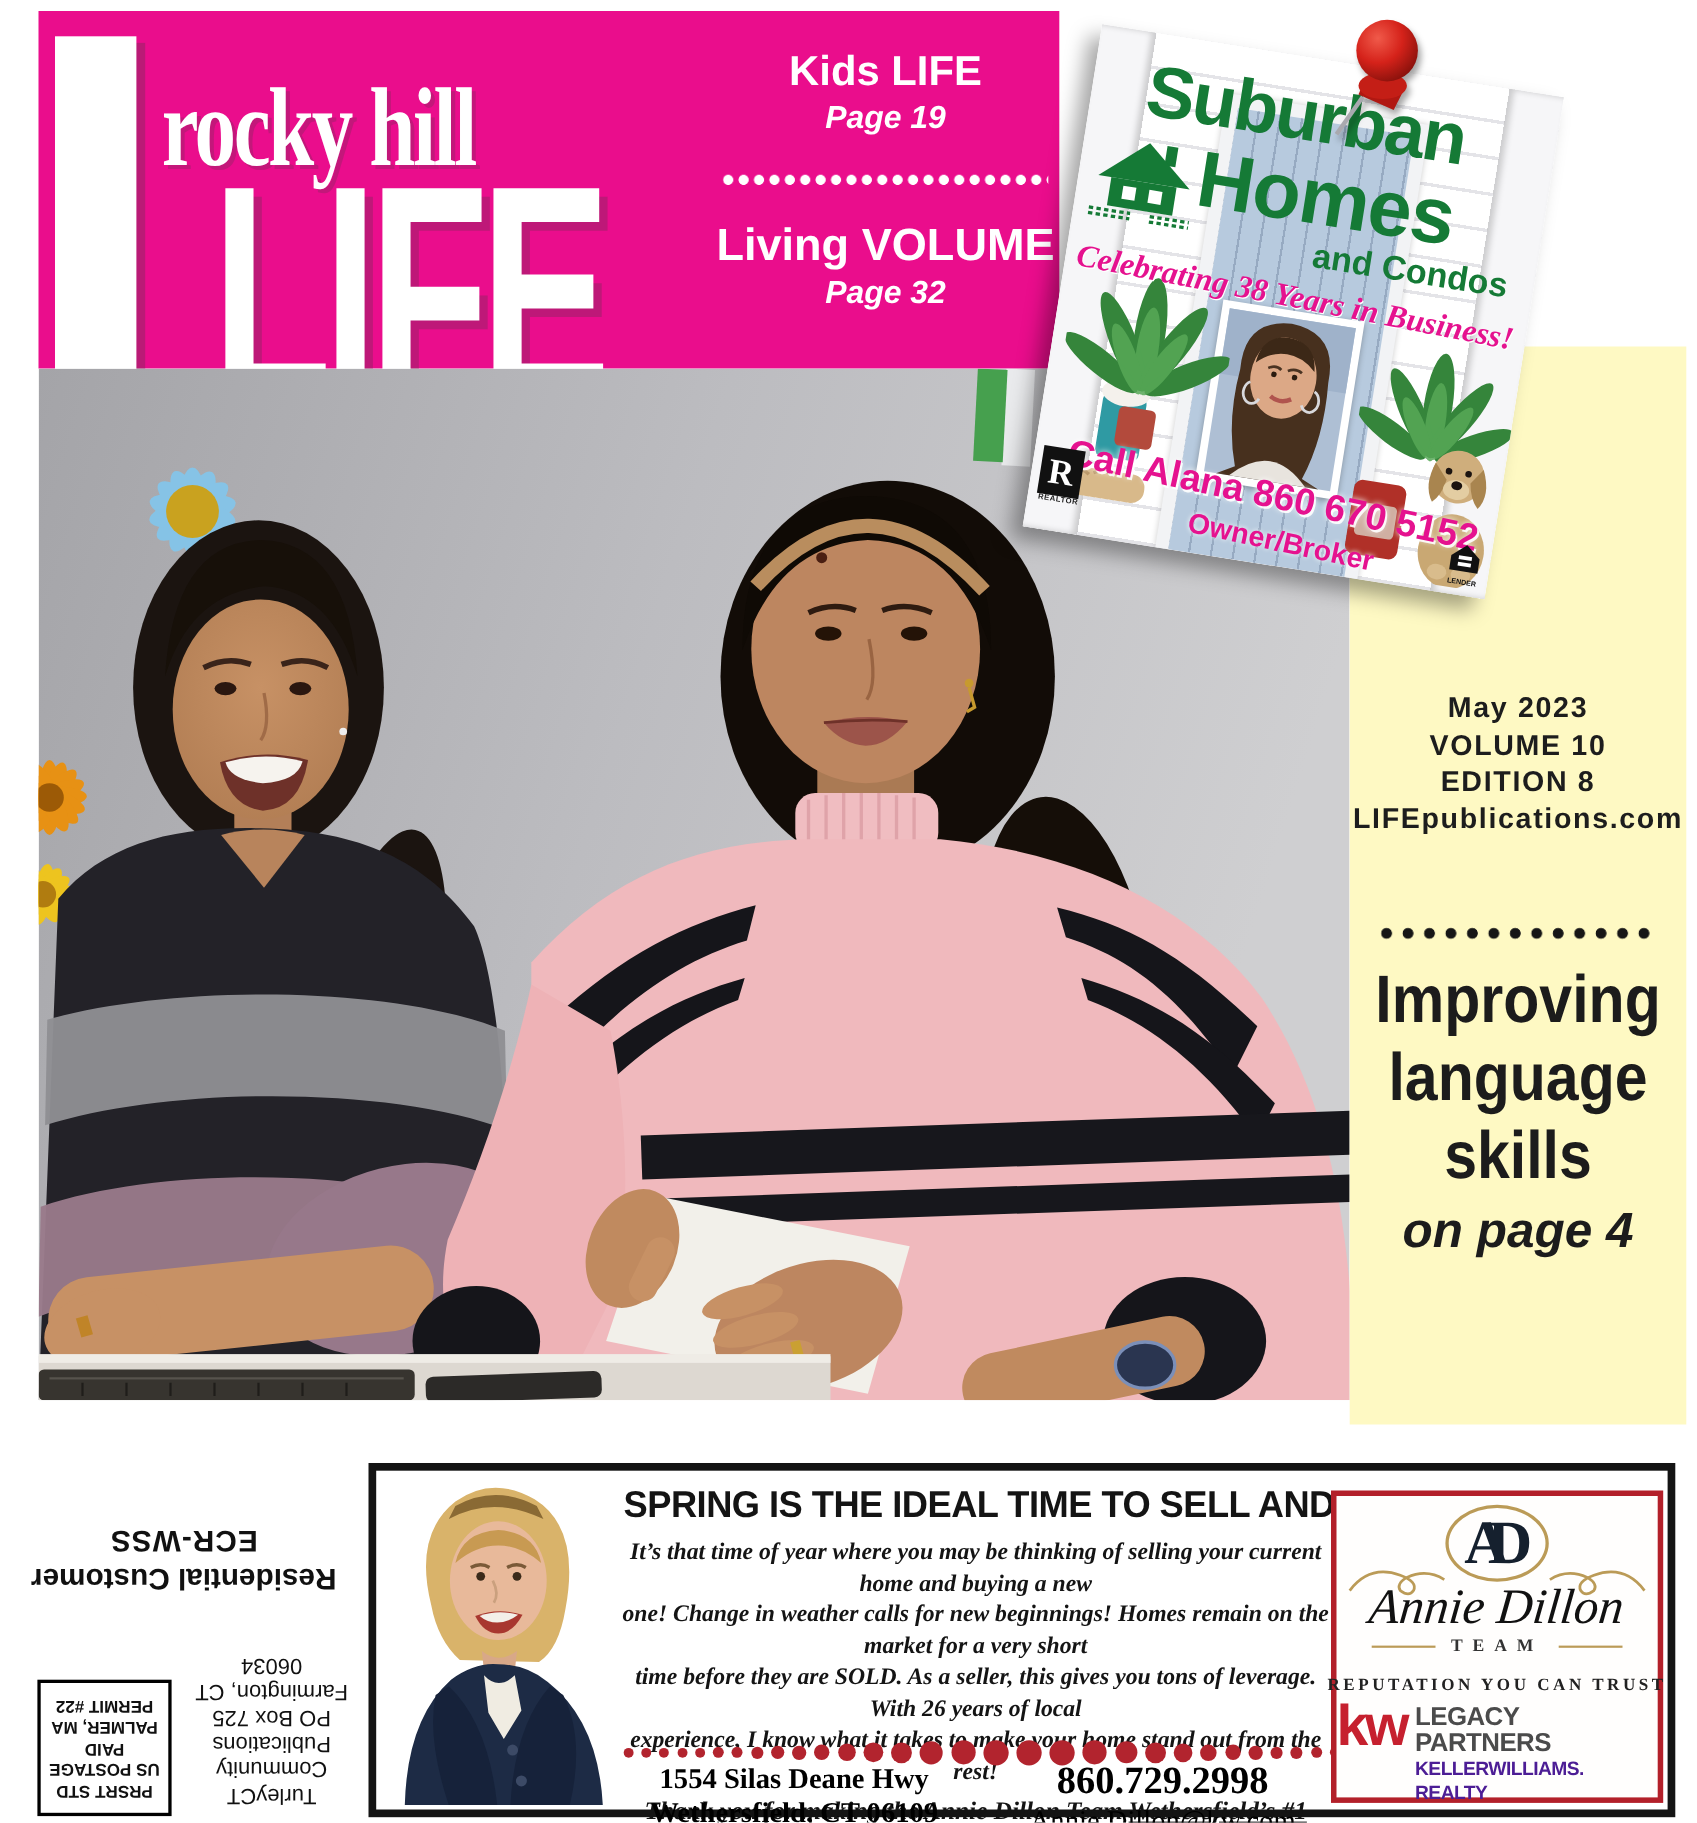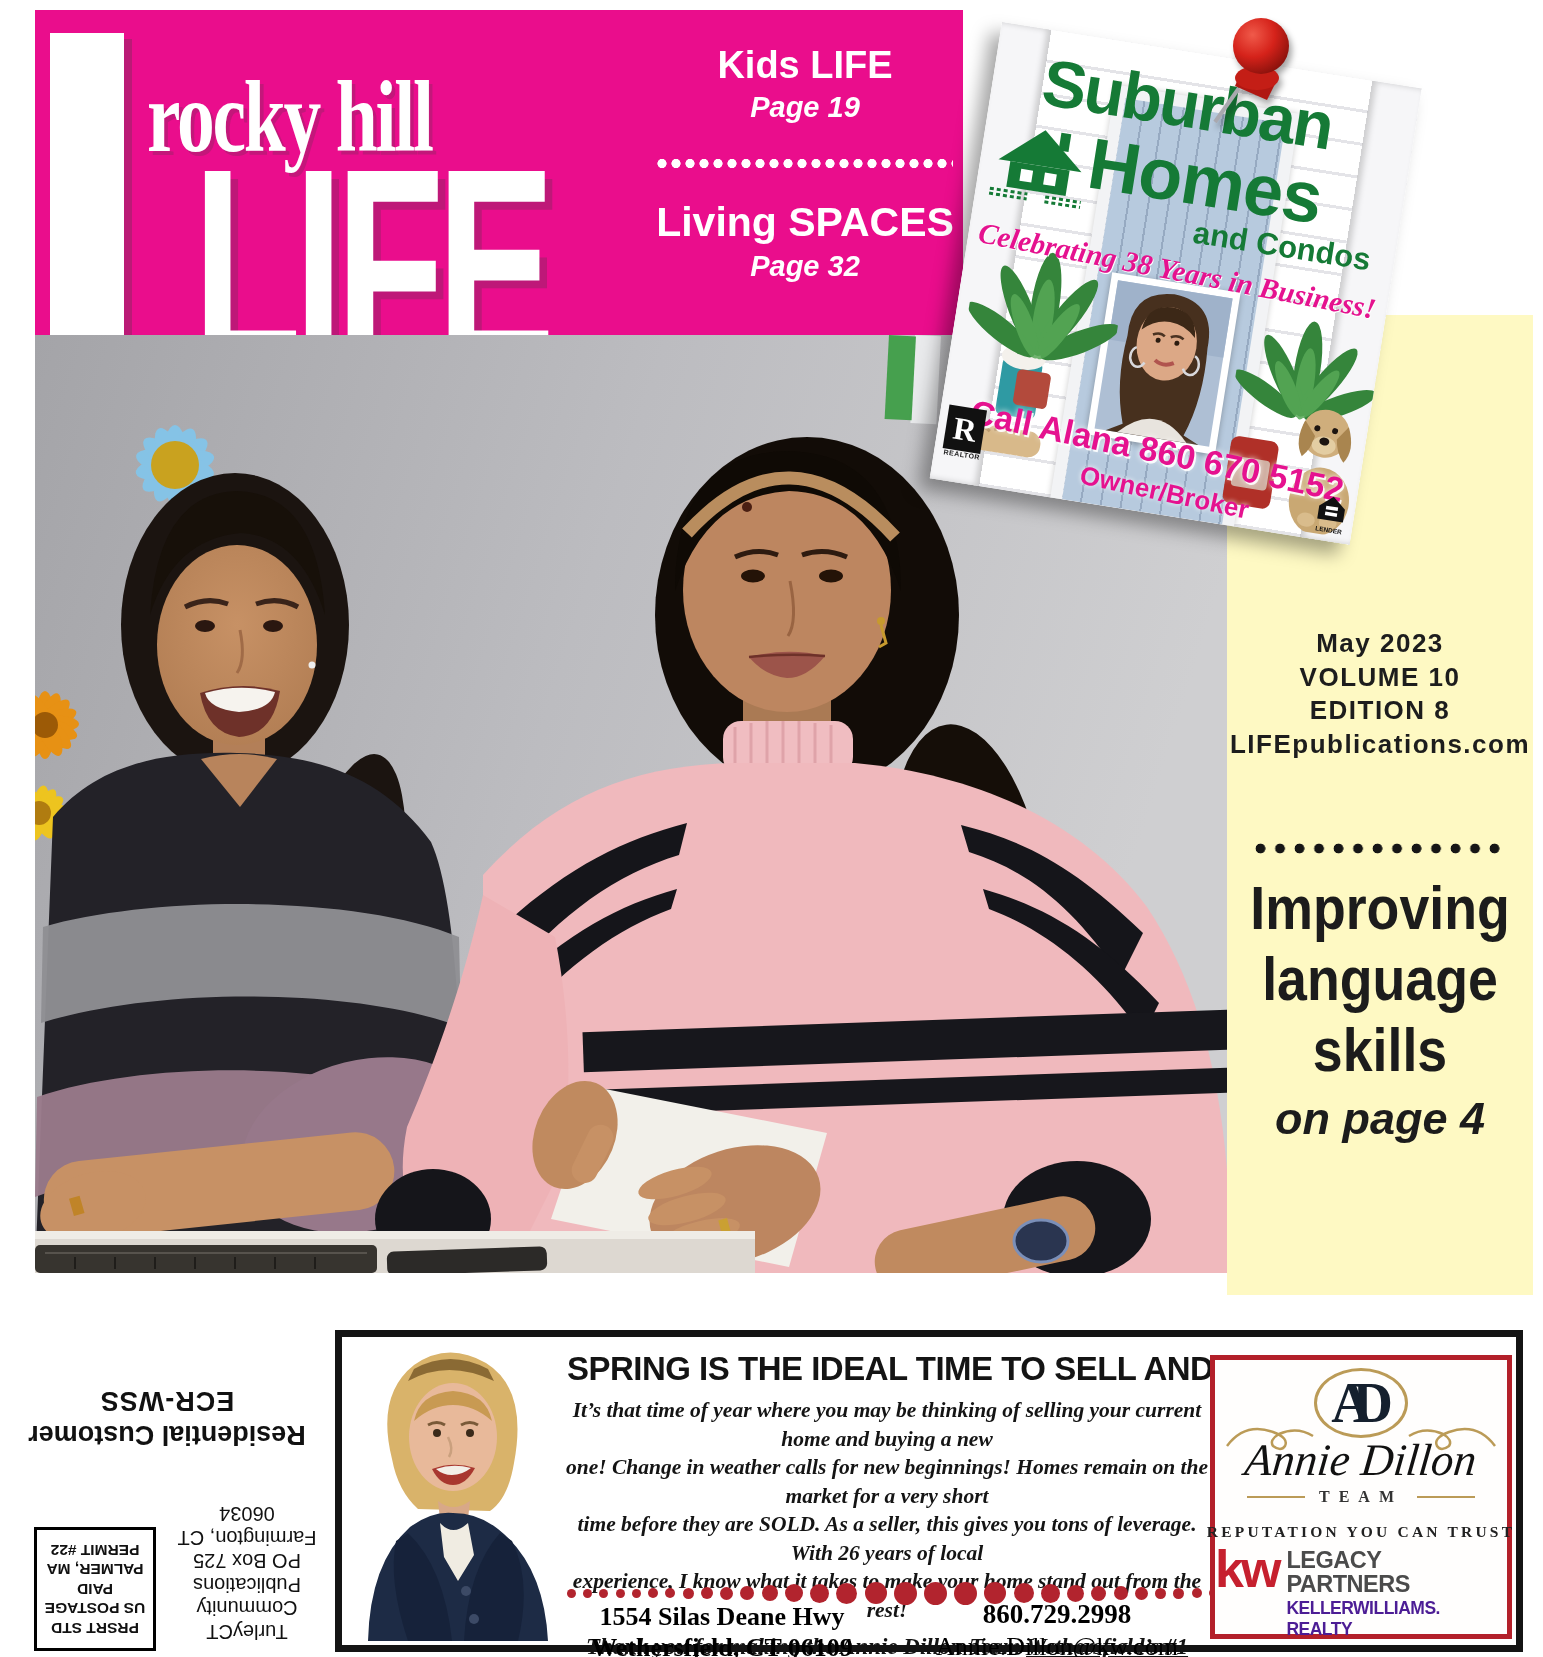--- a/index.html
+++ b/index.html
@@ -90,21 +90,21 @@
            line-height:28.5px;font-weight:bold;}
   .ba-thanks{margin-top:10px;font-family:"Liberation Serif",serif;font-style:italic;font-weight:bold;font-size:23px;}
   .ba-underline{text-decoration:underline;}
   .ba-dots{position:absolute;left:225px;top:243px;width:652px;height:26px;display:flex;
            align-items:center;justify-content:space-between;}
   .ba-dots span{border-radius:50%;background:#b2242e;display:block;}
   .ba-addr{position:absolute;left:235px;top:264px;width:290px;text-align:center;
            font-family:"Liberation Serif",serif;font-weight:bold;font-size:26px;line-height:31px;}
   .ba-phone{position:absolute;left:565px;top:262px;width:300px;text-align:center;
            font-family:"Liberation Serif",serif;}
-  .ba-phone-num{font-weight:bold;font-size:27px;}
+  .ba-phone-num{font-weight:bold;font-size:35px;}
   .ba-email{font-size:26px;margin-top:2px;}
   .ribbon{position:absolute;left:990px;top:178px;width:60px;height:122px;}
   .ad-logo{position:absolute;left:868px;top:18px;width:302px;height:284px;border:5px solid #b3202a;
            box-sizing:border-box;background:#fffefd;display:flex;flex-direction:column;align-items:center;}
   .adl-circle{margin-top:8px;width:88px;height:88px;border:3px solid #bb9b57;border-radius:50%;
            display:flex;align-items:center;justify-content:center;position:relative;}
   .adl-mono{font-family:"Liberation Serif",serif;font-weight:bold;font-size:56px;color:#15202e;
            letter-spacing:-.34em;padding-right:.3em;}
   .adl-swirl{position:absolute;top:58px;width:90px;height:36px;}
   .adl-swirl.l{left:10px;} .adl-swirl.r{right:10px;transform:scaleX(-1);}
@@ -138,21 +138,21 @@
 
   <div class="masthead">
     <div class="logo-l-bar"></div>
     <div class="logo-l-foot"></div>
     <div class="logo-rocky">rocky hill</div>
     <div class="logo-life">LIFE</div>
     <div class="toc">
       <div class="toc-label1">Kids LIFE</div>
       <div class="toc-page">Page 19</div>
       <div class="toc-dots"></div>
-      <div class="toc-label2">Living SPACES</div>
+      <div class="toc-label2">Living VOLUME</div>
       <div class="toc-page">Page 32</div>
     </div>
   </div>
 
   <div class="photo">
     <svg width="1192" height="938" viewBox="0 0 1192 938" xmlns="http://www.w3.org/2000/svg">
       <defs>
         <linearGradient id="wallG" x1="0" y1="0" x2="1" y2="0.25">
           <stop offset="0" stop-color="#a4a4a8"></stop>
             <stop offset="0.5" stop-color="#bcbcc0"></stop>

